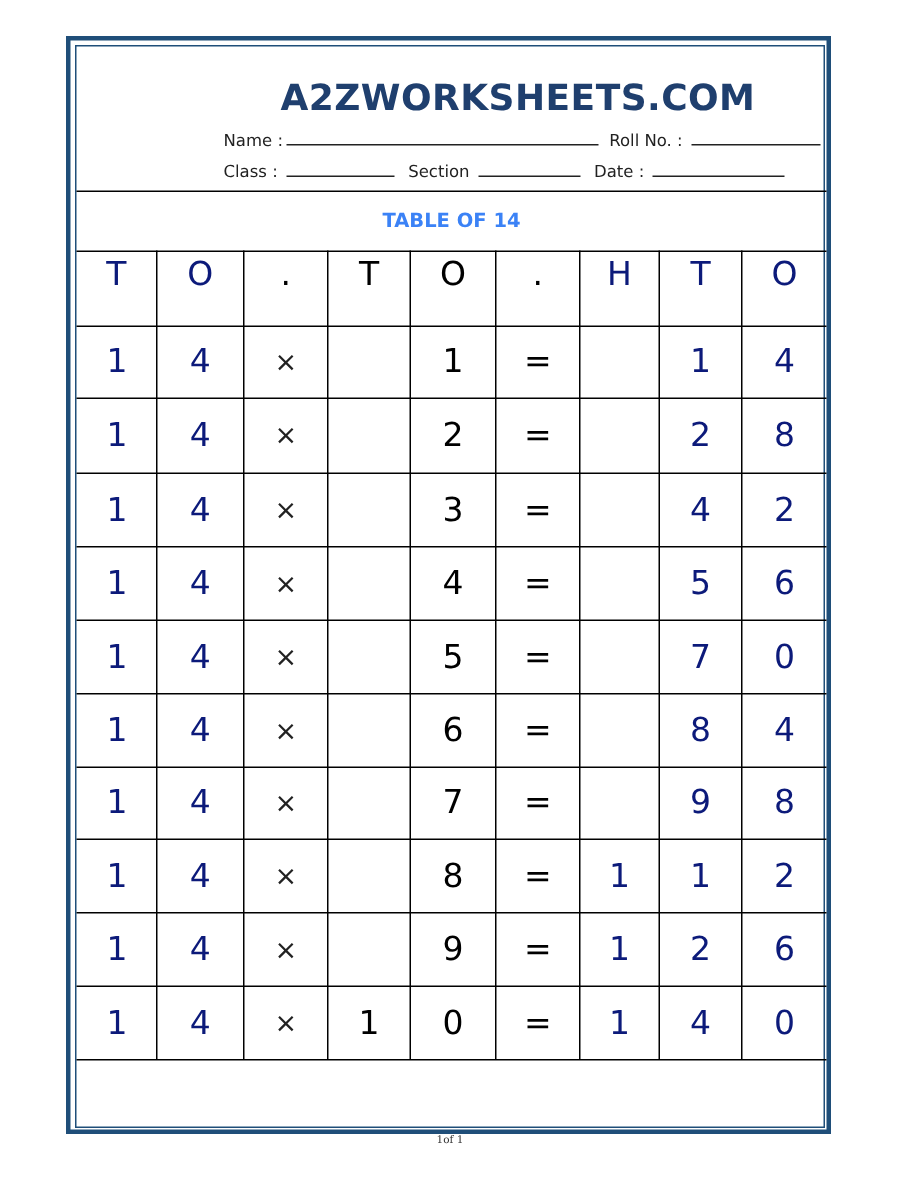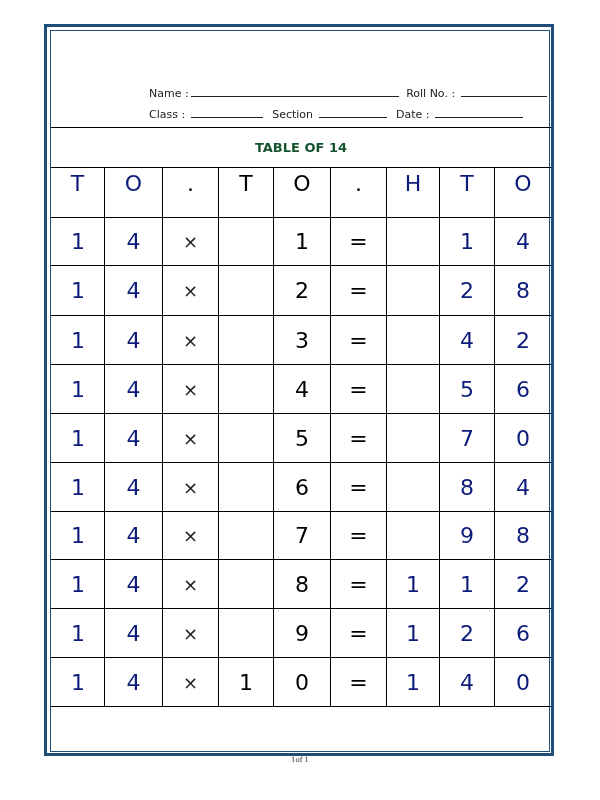--- a/index.html
+++ b/index.html
@@ -5,36 +5,37 @@
   html, body { margin: 0; padding: 0; background: #ffffff; }
   body { width: 600px; height: 800px; position: relative; overflow: hidden; font-family: "DejaVu Sans", sans-serif; }
   .outer-frame { position: absolute; left: 44px; top: 24px; width: 504px; height: 726px; border: 3px solid #1f4e79; }
   .inner-frame { position: absolute; left: 50px; top: 30px; width: 500px; height: 722px; border: 1px solid #1f4e79; box-sizing: border-box; }
   .header { position: absolute; left: 51px; top: 31px; width: 500px; height: 96px; }
   .logo { position: absolute; left: 6px; top: 28px; width: 80px; height: 62px; }
   .site-title { position: absolute; left: 136px; top: 20px; font-family: "DejaVu Sans", sans-serif; font-weight: bold; font-size: 24px; color: #1f3f6e; letter-spacing: 0.3px; white-space: nowrap; }
   .field-line { position: absolute; font-family: "DejaVu Sans", sans-serif; font-size: 11px; color: #222; white-space: nowrap; }
   .field-line .blank { display: inline-block; border-bottom: 1px solid #222; height: 10px; vertical-align: baseline; margin-left: 2px; }
   .hline { position: absolute; left: 51px; width: 500px; height: 1px; background: #000; }
-  .table-title { position: absolute; left: 51px; top: 128px; width: 500px; height: 39px; display: flex; align-items: center; justify-content: center; font-family: "DejaVu Sans", sans-serif; font-weight: bold; font-size: 13px; color: #14532d; }
+  .table-title { position: absolute; left: 51px; top: 128px; width: 500px; height: 39px; display: flex; align-items: center; justify-content: center; font-family: "DejaVu Sans", sans-serif; font-weight: bold; font-size: 13px; color: #3b82f6; }
   .cell { position: absolute; top: 0; height: 100%; display: flex; align-items: center; justify-content: center; font-family: "DejaVu Sans", sans-serif; font-size: 22px; box-sizing: border-box; }
   .vline { position: absolute; top: 167px; width: 1px; height: 539px; background: #000; }
   .navy { color: #0c1a7a; }
   .black { color: #000; }
   .times { font-size: 18px; color: #222; }
   .footer-page { position: absolute; top: 756px; left: 0; width: 600px; text-align: center; font-family: "DejaVu Serif", serif; font-size: 7px; color: #333; }
 </style>
 </head>
 <body>
 
 <div class="outer-frame"></div>
 <div class="inner-frame"></div>
 
 <div class="header">
 
+  <div class="site-title">A2ZWORKSHEETS.COM</div>
 
   <div class="field-line" style="left:98px; top:76px;">
     <span>Class :</span>
     <span class="blank" style="width:72px;"></span>
     <span style="margin-left:6px;">Section</span>
     <span class="blank" style="width:68px;"></span>
     <span style="margin-left:6px;">Date :</span>
     <span class="blank" style="width:88px;"></span>
   </div>
 

